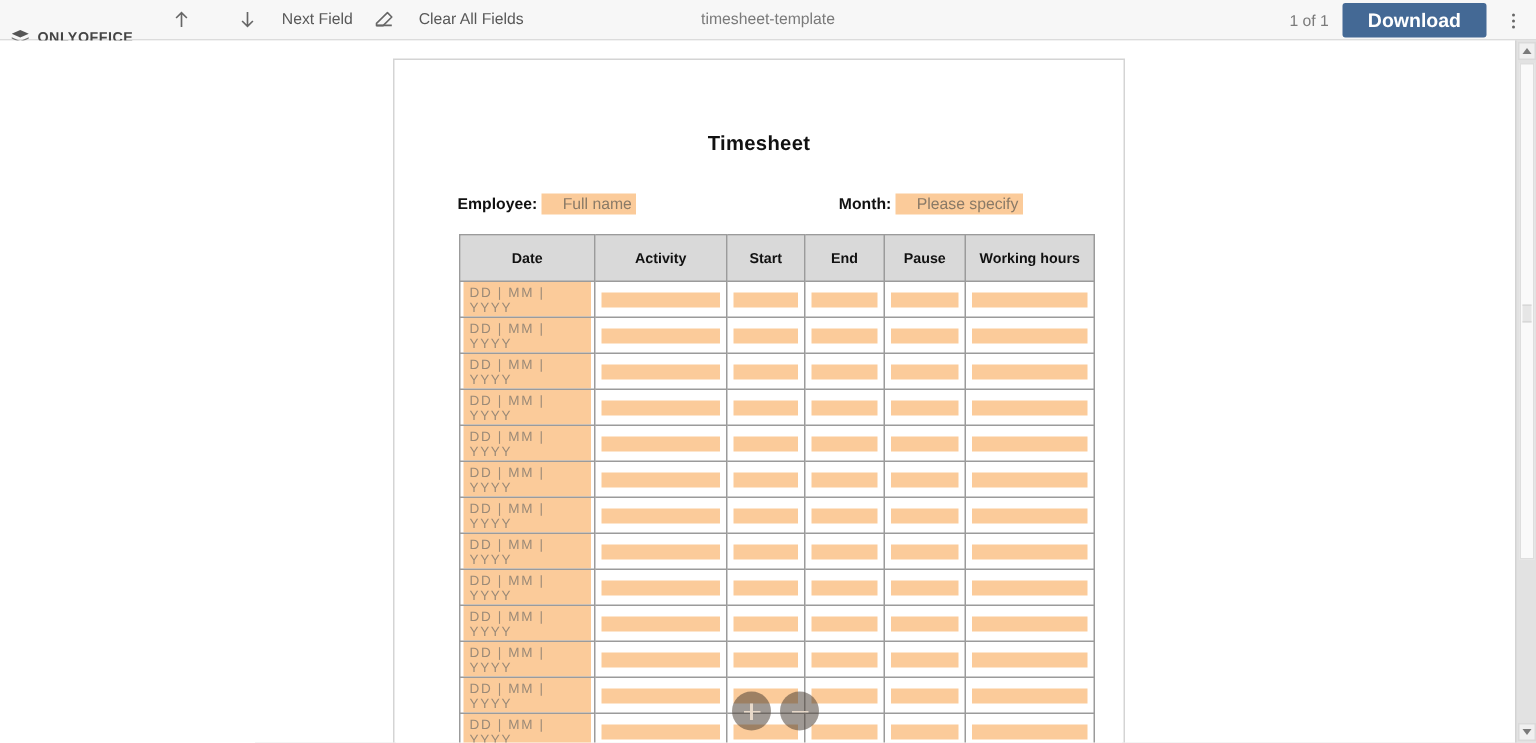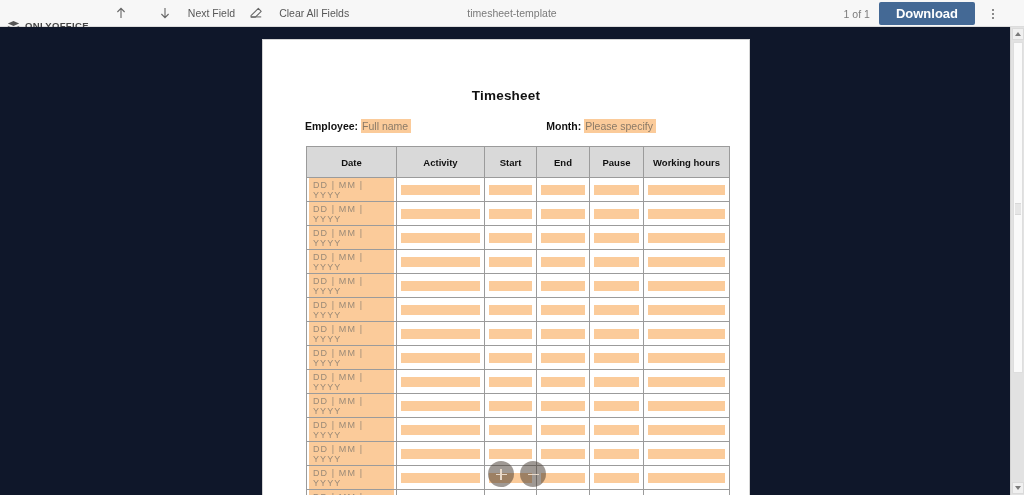--- a/index.html
+++ b/index.html
@@ -31,63 +31,63 @@
   }
   .tb-icon { width: 14px; height: 14px; display: block; flex: none; }
 
   .tb-title {
     position: absolute; left: 0; right: 0; top: 0;
     height: 27px; line-height: 27px; text-align: center;
     font-size: 10.5px; color: #7a7a7a; pointer-events: none;
   }
   .tb-right {
     position: absolute; right: 0; top: 0; height: 27px;
-    display: flex; align-items: center; gap: 9px; padding-right: 22px;
+    display: flex; align-items: center; gap: 9px; padding-right: 6px;
   }
   .pagecount { font-size: 10.5px; color: #7b7b7b; }
   .dl-btn {
     background: #446995; color: #fff;
     font-size: 13px; font-weight: bold;
     padding: 5px 17px; border-radius: 2px;
     border: none; cursor: pointer; line-height: 1;
   }
   .kebab {
     width: 18px; height: 20px;
     display: flex; flex-direction: column; align-items: center; justify-content: center;
     gap: 2px; cursor: pointer;
   }
   .kebab i { width: 2px; height: 2px; background: #666; border-radius: 50%; display: block; }
 
   
   .viewer {
     position: absolute; top: 27px; left: 0;
     width: 1010px; height: 468px;
-    background: #0f172a; overflow: hidden;
+    background: #ffffff; overflow: hidden;
   }
 
   .page {
     position: absolute; left: 263px; top: 13px;
     width: 486px; height: 640px;
     background: #fff;
     box-shadow: 0 0 0 1px #d4d4d4;
   }
 
   .doc-title {
     text-align: center; font-size: 13.5px; font-weight: bold;
     color: #111; margin-top: 48px; letter-spacing: .2px;
   }
 
   .meta-row {
-    display: flex; margin: 16px 0 0 42px; font-size: 10.5px; color: #111;
+    display: flex; margin: 26px 0 0 42px; font-size: 10.5px; color: #111;
   }
   .meta-block { display: flex; align-items: baseline; }
   .meta-label { font-weight: bold; }
   .field-inline {
     background: #fbcb9a; color: #8a7a67;
-    padding: 1px 3px 1px 1px; margin-left: 3px;
+    padding: 1px 3px 1px 14px; margin-left: 3px;
     font-size: 10.5px; cursor: text;
   }
   .meta-gap { width: 135px; }
 
   
   .tbl { margin: 13px 0 0 43px; width: 424px; border-collapse: collapse; }
   .tbl th, .tbl td {
     border: 1px solid #9b9b9b;
     padding: 0; height: 20.3px; vertical-align: middle;
   }

